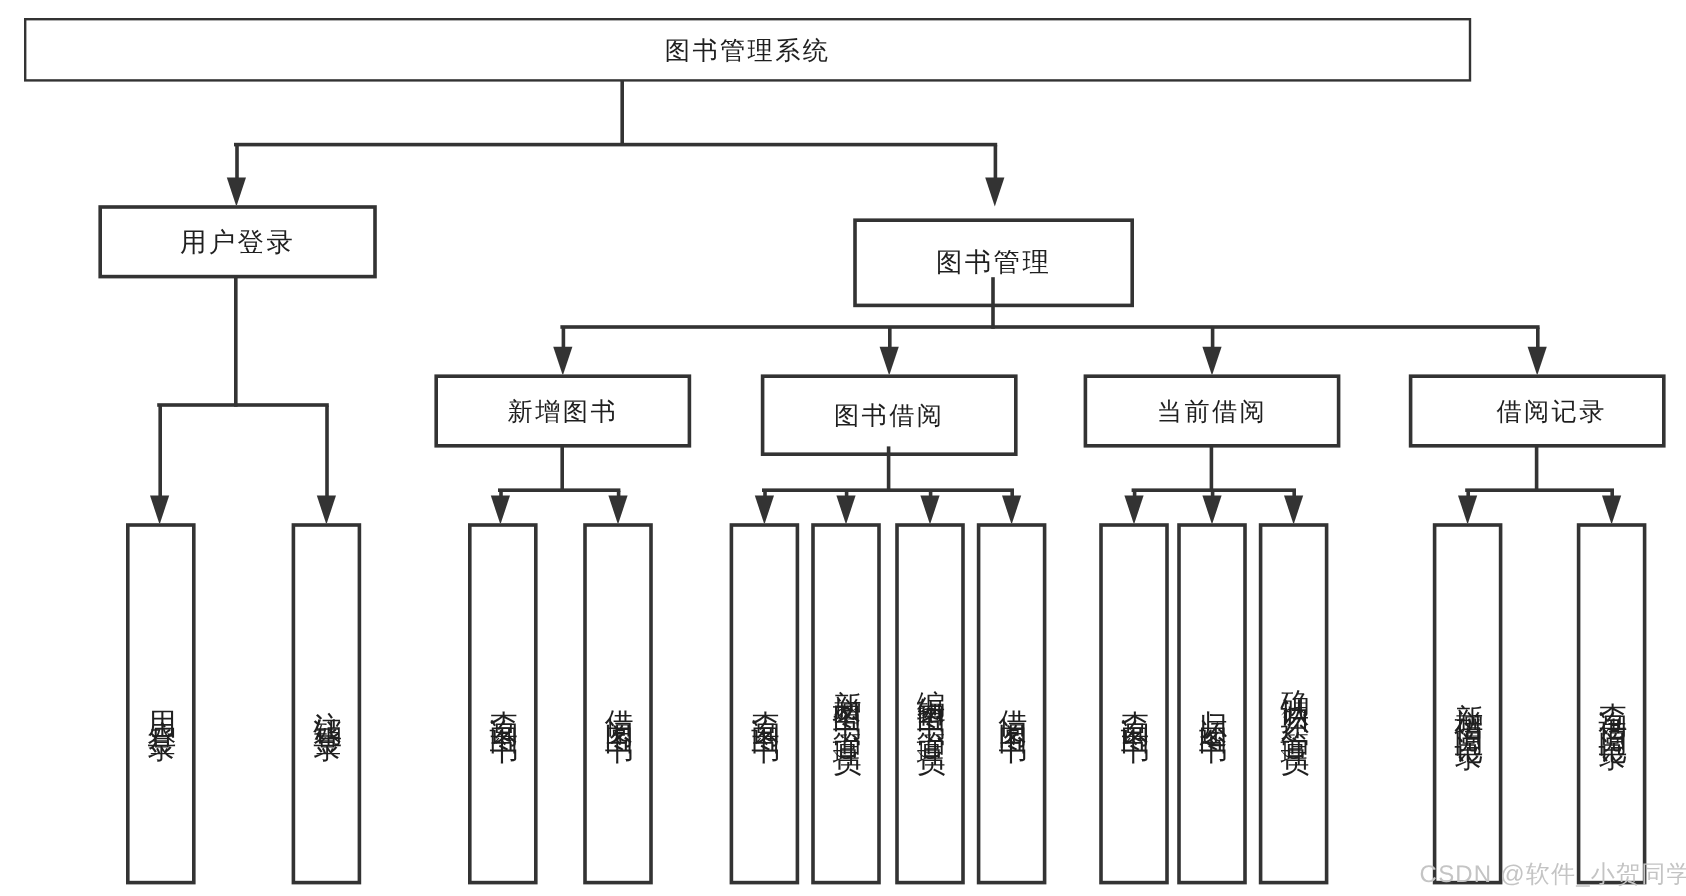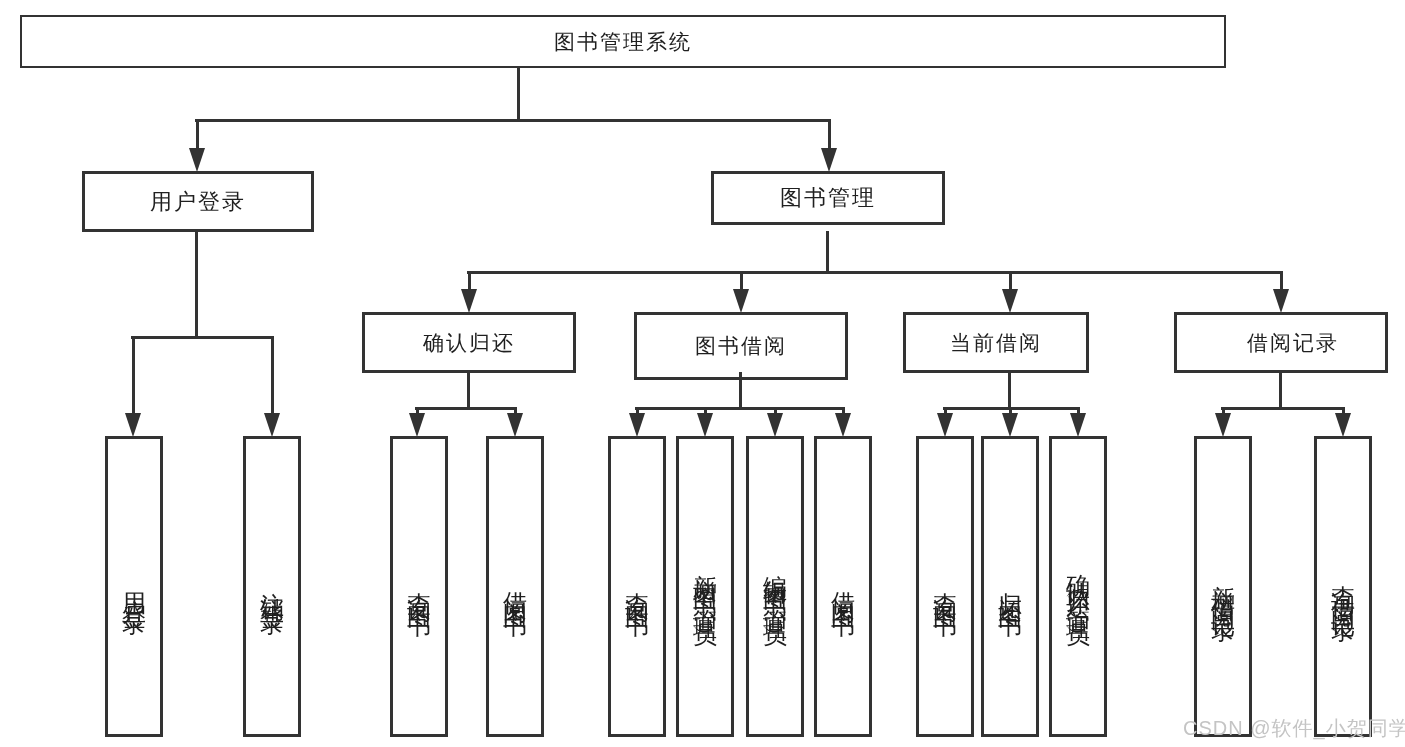--- a/index.html
+++ b/index.html
@@ -63,37 +63,37 @@
 <div class="stage">
 
   <div class="box root" style="left:20px;top:15px;width:1206px;height:53px;">图书管理系统</div>
 
   <div class="vline" style="left:517px;top:67px;height:54px;"></div>
   <div class="hline" style="left:195px;top:119px;width:636px;"></div>
   <div class="arrow" style="left:189px;top:121px;height:51px;"></div>
   <div class="arrow" style="left:821px;top:121px;height:51px;"></div>
 
   <div class="box lvl2" style="left:82px;top:171px;width:232px;height:61px;">用户登录</div>
-  <div class="box lvl2" style="left:711px;top:171px;width:234px;height:54px;">图书管理</div>
+  <div class="box lvl2" style="left:711px;top:182px;width:234px;height:74px;">图书管理</div>
 
   <div class="vline" style="left:195px;top:231px;height:108px;"></div>
   <div class="hline" style="left:131px;top:336px;width:143px;"></div>
   <div class="arrow" style="left:125px;top:338px;height:99px;"></div>
   <div class="arrow" style="left:264px;top:338px;height:99px;"></div>
 
   <div class="vline" style="left:826px;top:231px;height:43px;"></div>
   <div class="hline" style="left:467px;top:271px;width:816px;"></div>
   <div class="arrow" style="left:461px;top:273px;height:40px;"></div>
   <div class="arrow" style="left:733px;top:273px;height:40px;"></div>
   <div class="arrow" style="left:1002px;top:273px;height:40px;"></div>
   <div class="arrow" style="left:1273px;top:273px;height:40px;"></div>
 
-  <div class="box lvl3" style="left:362px;top:312px;width:214px;height:61px;">确认归还</div>
+  <div class="box lvl3" style="left:362px;top:312px;width:214px;height:61px;">新增图书</div>
   <div class="box lvl3" style="left:634px;top:312px;width:214px;height:68px;">图书借阅</div>
-  <div class="box lvl3" style="left:903px;top:312px;width:186px;height:61px;">当前借阅</div>
+  <div class="box lvl3" style="left:903px;top:312px;width:214px;height:61px;">当前借阅</div>
   <div class="box lvl3" style="left:1174px;top:312px;width:214px;height:61px;padding-left:24px;">借阅记录</div>
 
   <div class="vline" style="left:467px;top:372px;height:38px;"></div>
   <div class="hline" style="left:415px;top:407px;width:102px;"></div>
   <div class="arrow" style="left:409px;top:409px;height:28px;"></div>
   <div class="arrow" style="left:507px;top:409px;height:28px;"></div>
 
   <div class="vline" style="left:739px;top:372px;height:38px;"></div>
   <div class="hline" style="left:635px;top:407px;width:210px;"></div>
   <div class="arrow" style="left:629px;top:409px;height:28px;"></div>

